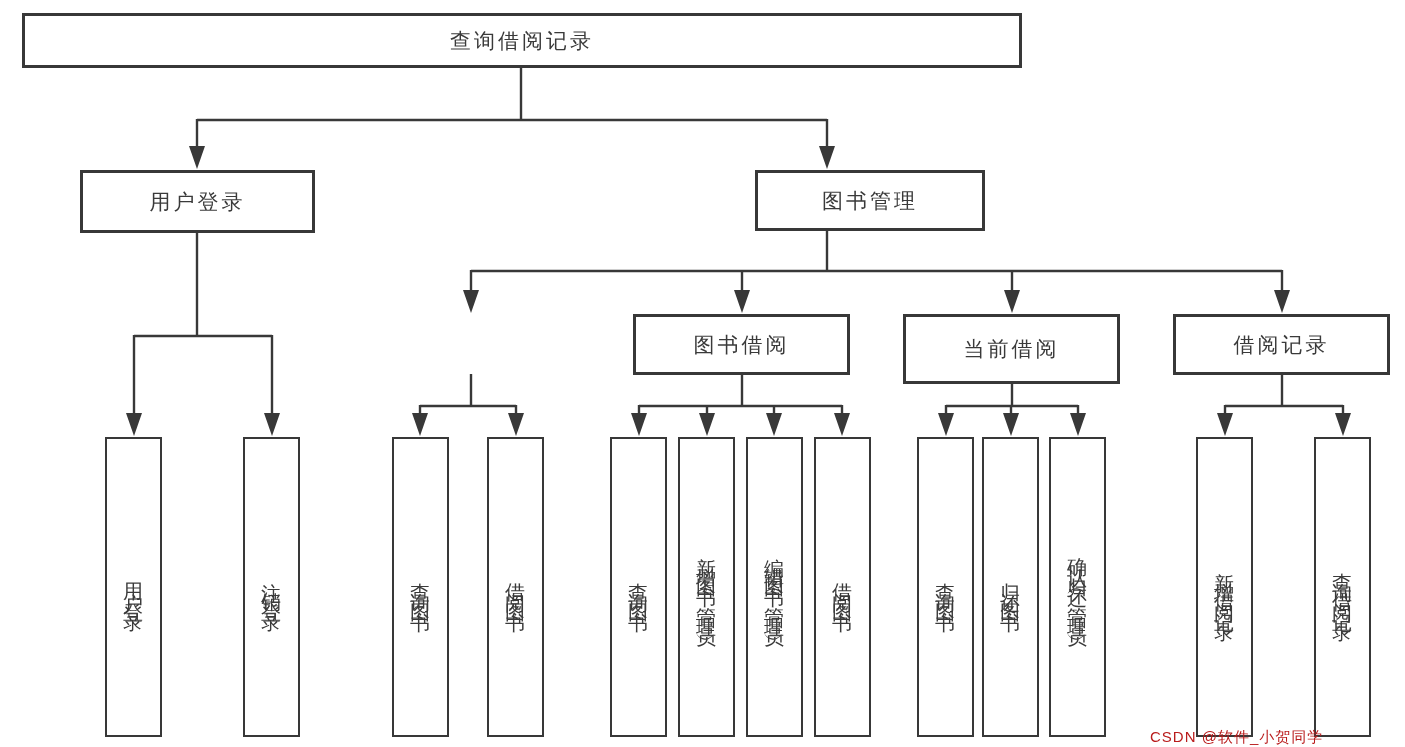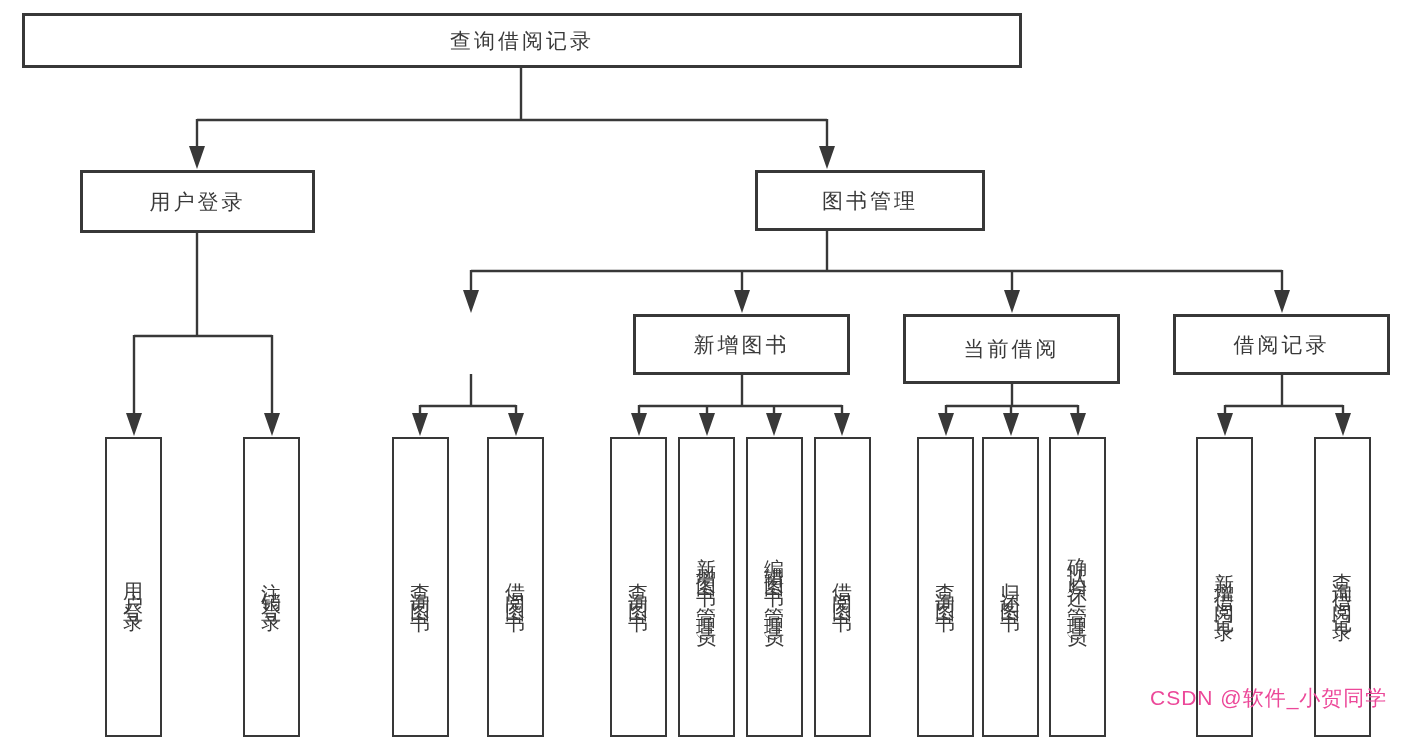--- a/index.html
+++ b/index.html
@@ -18,22 +18,22 @@
     position:absolute;box-sizing:border-box;z-index:2;
     top:437px;width:57px;height:300px;
     border:2.5px solid #383838;background:#ffffff;
     display:flex;align-items:center;justify-content:center;
   }
   .vtext{
     writing-mode:vertical-rl;text-orientation:mixed;
     font-size:20px;line-height:1;letter-spacing:10px;color:#3a3a3a;
   }
   .watermark{
-    position:absolute;left:1150px;top:684px;z-index:5;
-    font-size:21px;letter-spacing:1px;color:#ec4899;white-space:nowrap;
+    position:absolute;left:1150px;top:728px;z-index:5;
+    font-size:15px;letter-spacing:1px;color:#b91c1c;white-space:nowrap;
   }
 </style>
 </head>
 <body>
 
 <div class="stage">
 
   <svg class="wires" width="1405" height="747" viewBox="0 0 1405 747">
     <g stroke="#383838" stroke-width="2.4" fill="none">
 
@@ -105,21 +105,21 @@
   </div>
 
   <div class="hbox" style="left:80px;top:170px;width:235px;height:63px;">
     <span>用户登录</span>
   </div>
   <div class="hbox" style="left:712px;top:170px;width:230px;height:61px;margin-left:43px;">
     <span>图书管理</span>
   </div>
 
   <div class="hbox" style="left:633px;top:314px;width:217px;height:61px;">
-    <span>新增图书</span>
+    <span>图书借阅</span>
   </div>
   <div class="hbox" style="left:903px;top:314px;width:217px;height:70px;">
     <span>当前借阅</span>
   </div>
   <div class="hbox" style="left:1173px;top:314px;width:217px;height:61px;">
     <span>借阅记录</span>
   </div>
 
   <div class="vbox" style="left:105px;">
     <span class="vtext">用户登录</span>

